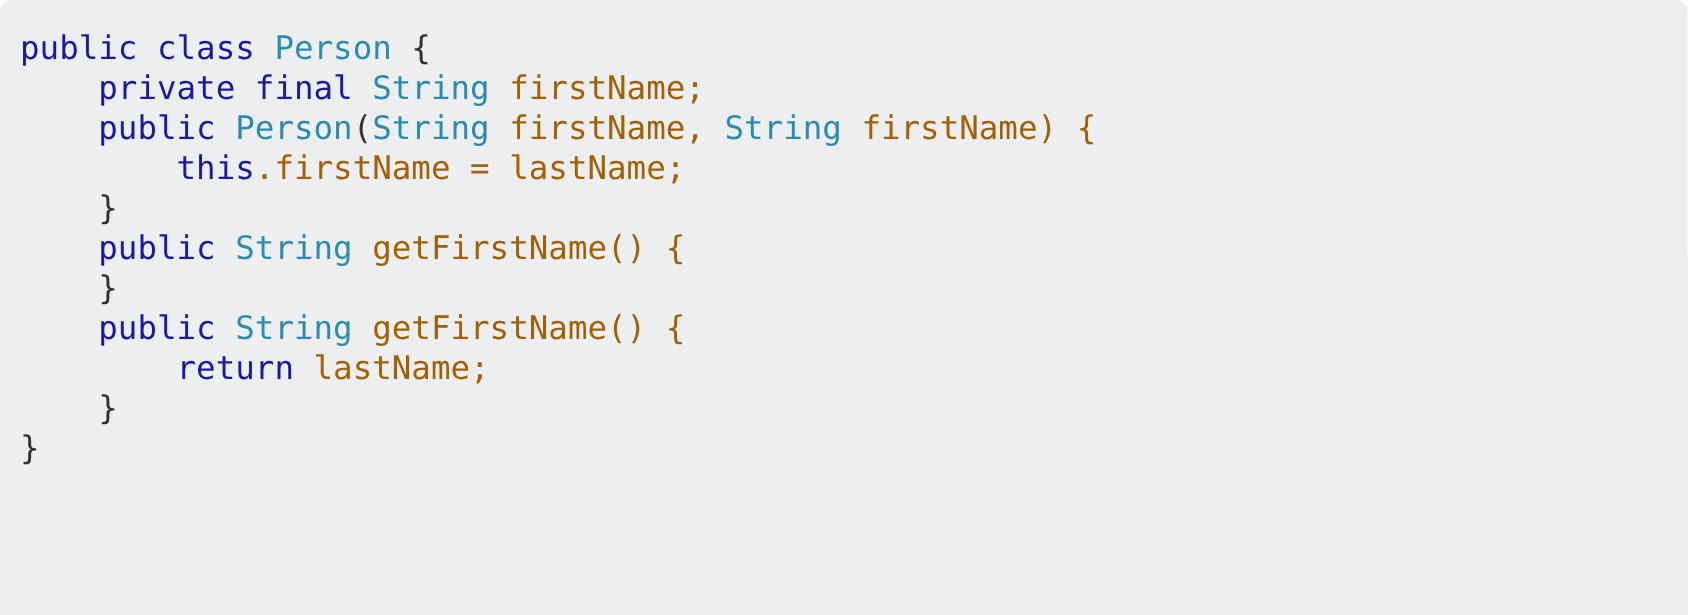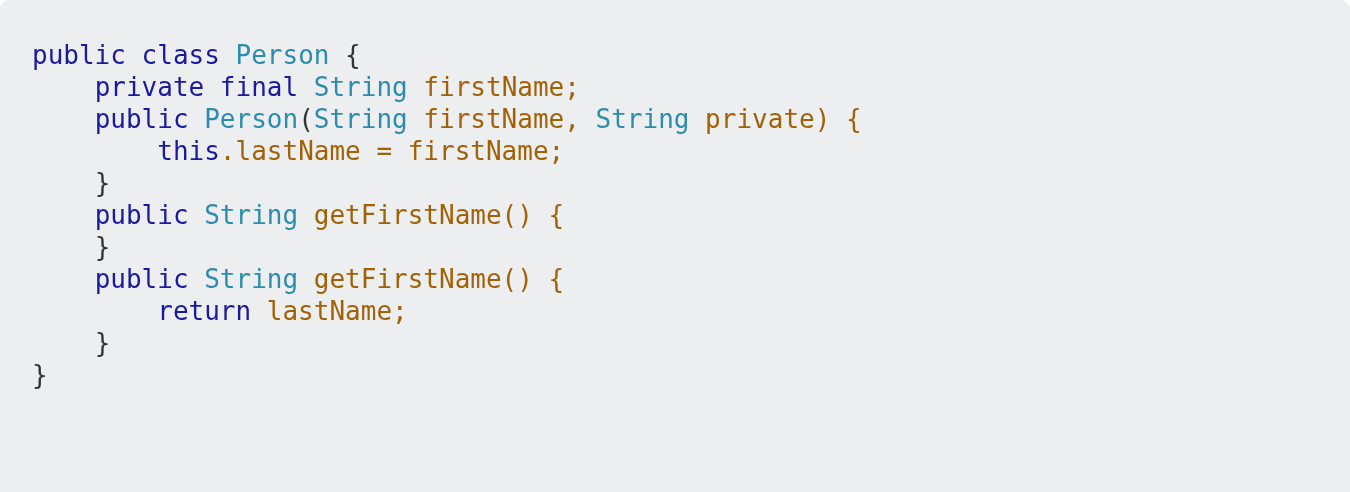--- a/index.html
+++ b/index.html
@@ -18,21 +18,21 @@
     position: relative;
     width: 1350px;
     height: 492px;
     box-sizing: border-box;
     background: #edeef0;
     border-radius: 9px 9px 0 0;
     padding: 23px 0 0 16px;
   }
 
   #code-block {
-    margin: 16px;
+    margin: 0;
     padding: 0;
     font-family: "DejaVu Sans Mono", monospace;
     font-size: 26px;
     line-height: 32px;
     letter-spacing: 0;
     color: #333333;
     white-space: pre;
     -webkit-font-smoothing: antialiased;
   }
 
@@ -46,22 +46,22 @@
   .typ   { color: #2b8cad; }
   .pln   { color: #a16207; }
   .pun   { color: #333333; }
 </style>
 </head>
 <body>
 
 <div id="code-panel">
   <pre id="code-block"><span class="line"><span class="kw">public</span><span class="pln"> </span><span class="kw">class</span><span class="pln"> </span><span class="typ">Person</span><span class="pun"> {</span>
 </span><span class="line"><span class="pln">    </span><span class="kw">private</span><span class="pln"> </span><span class="kw">final</span><span class="pln"> </span><span class="typ">String</span><span class="pln"> firstName;</span>
-</span><span class="line"><span class="pln">    </span><span class="kw">public</span><span class="pln"> </span><span class="typ">Person</span><span class="pun">(</span><span class="typ">String</span><span class="pln"> firstName, </span><span class="typ">String</span><span class="pln"> private) {</span>
-</span><span class="line"><span class="pln">        </span><span class="kw">this</span><span class="pln">.lastName = firstName;</span>
+</span><span class="line"><span class="pln">    </span><span class="kw">public</span><span class="pln"> </span><span class="typ">Person</span><span class="pun">(</span><span class="typ">String</span><span class="pln"> firstName, </span><span class="typ">String</span><span class="pln"> firstName) {</span>
+</span><span class="line"><span class="pln">        </span><span class="kw">this</span><span class="pln">.firstName = lastName;</span>
 </span><span class="line"><span class="pln">    </span><span class="pun">}</span>
 </span><span class="line"><span class="pln">    </span><span class="kw">public</span><span class="pln"> </span><span class="typ">String</span><span class="pln"> getFirstName() {</span>
 </span><span class="line"><span class="pln">    </span><span class="pun">}</span>
 </span><span class="line"><span class="pln">    </span><span class="kw">public</span><span class="pln"> </span><span class="typ">String</span><span class="pln"> getFirstName() {</span>
 </span><span class="line"><span class="pln">        </span><span class="kw">return</span><span class="pln"> lastName;</span>
 </span><span class="line"><span class="pln">    </span><span class="pun">}</span>
 </span><span class="line"><span class="pun">}</span>
 </span></pre>
 </div>
 

